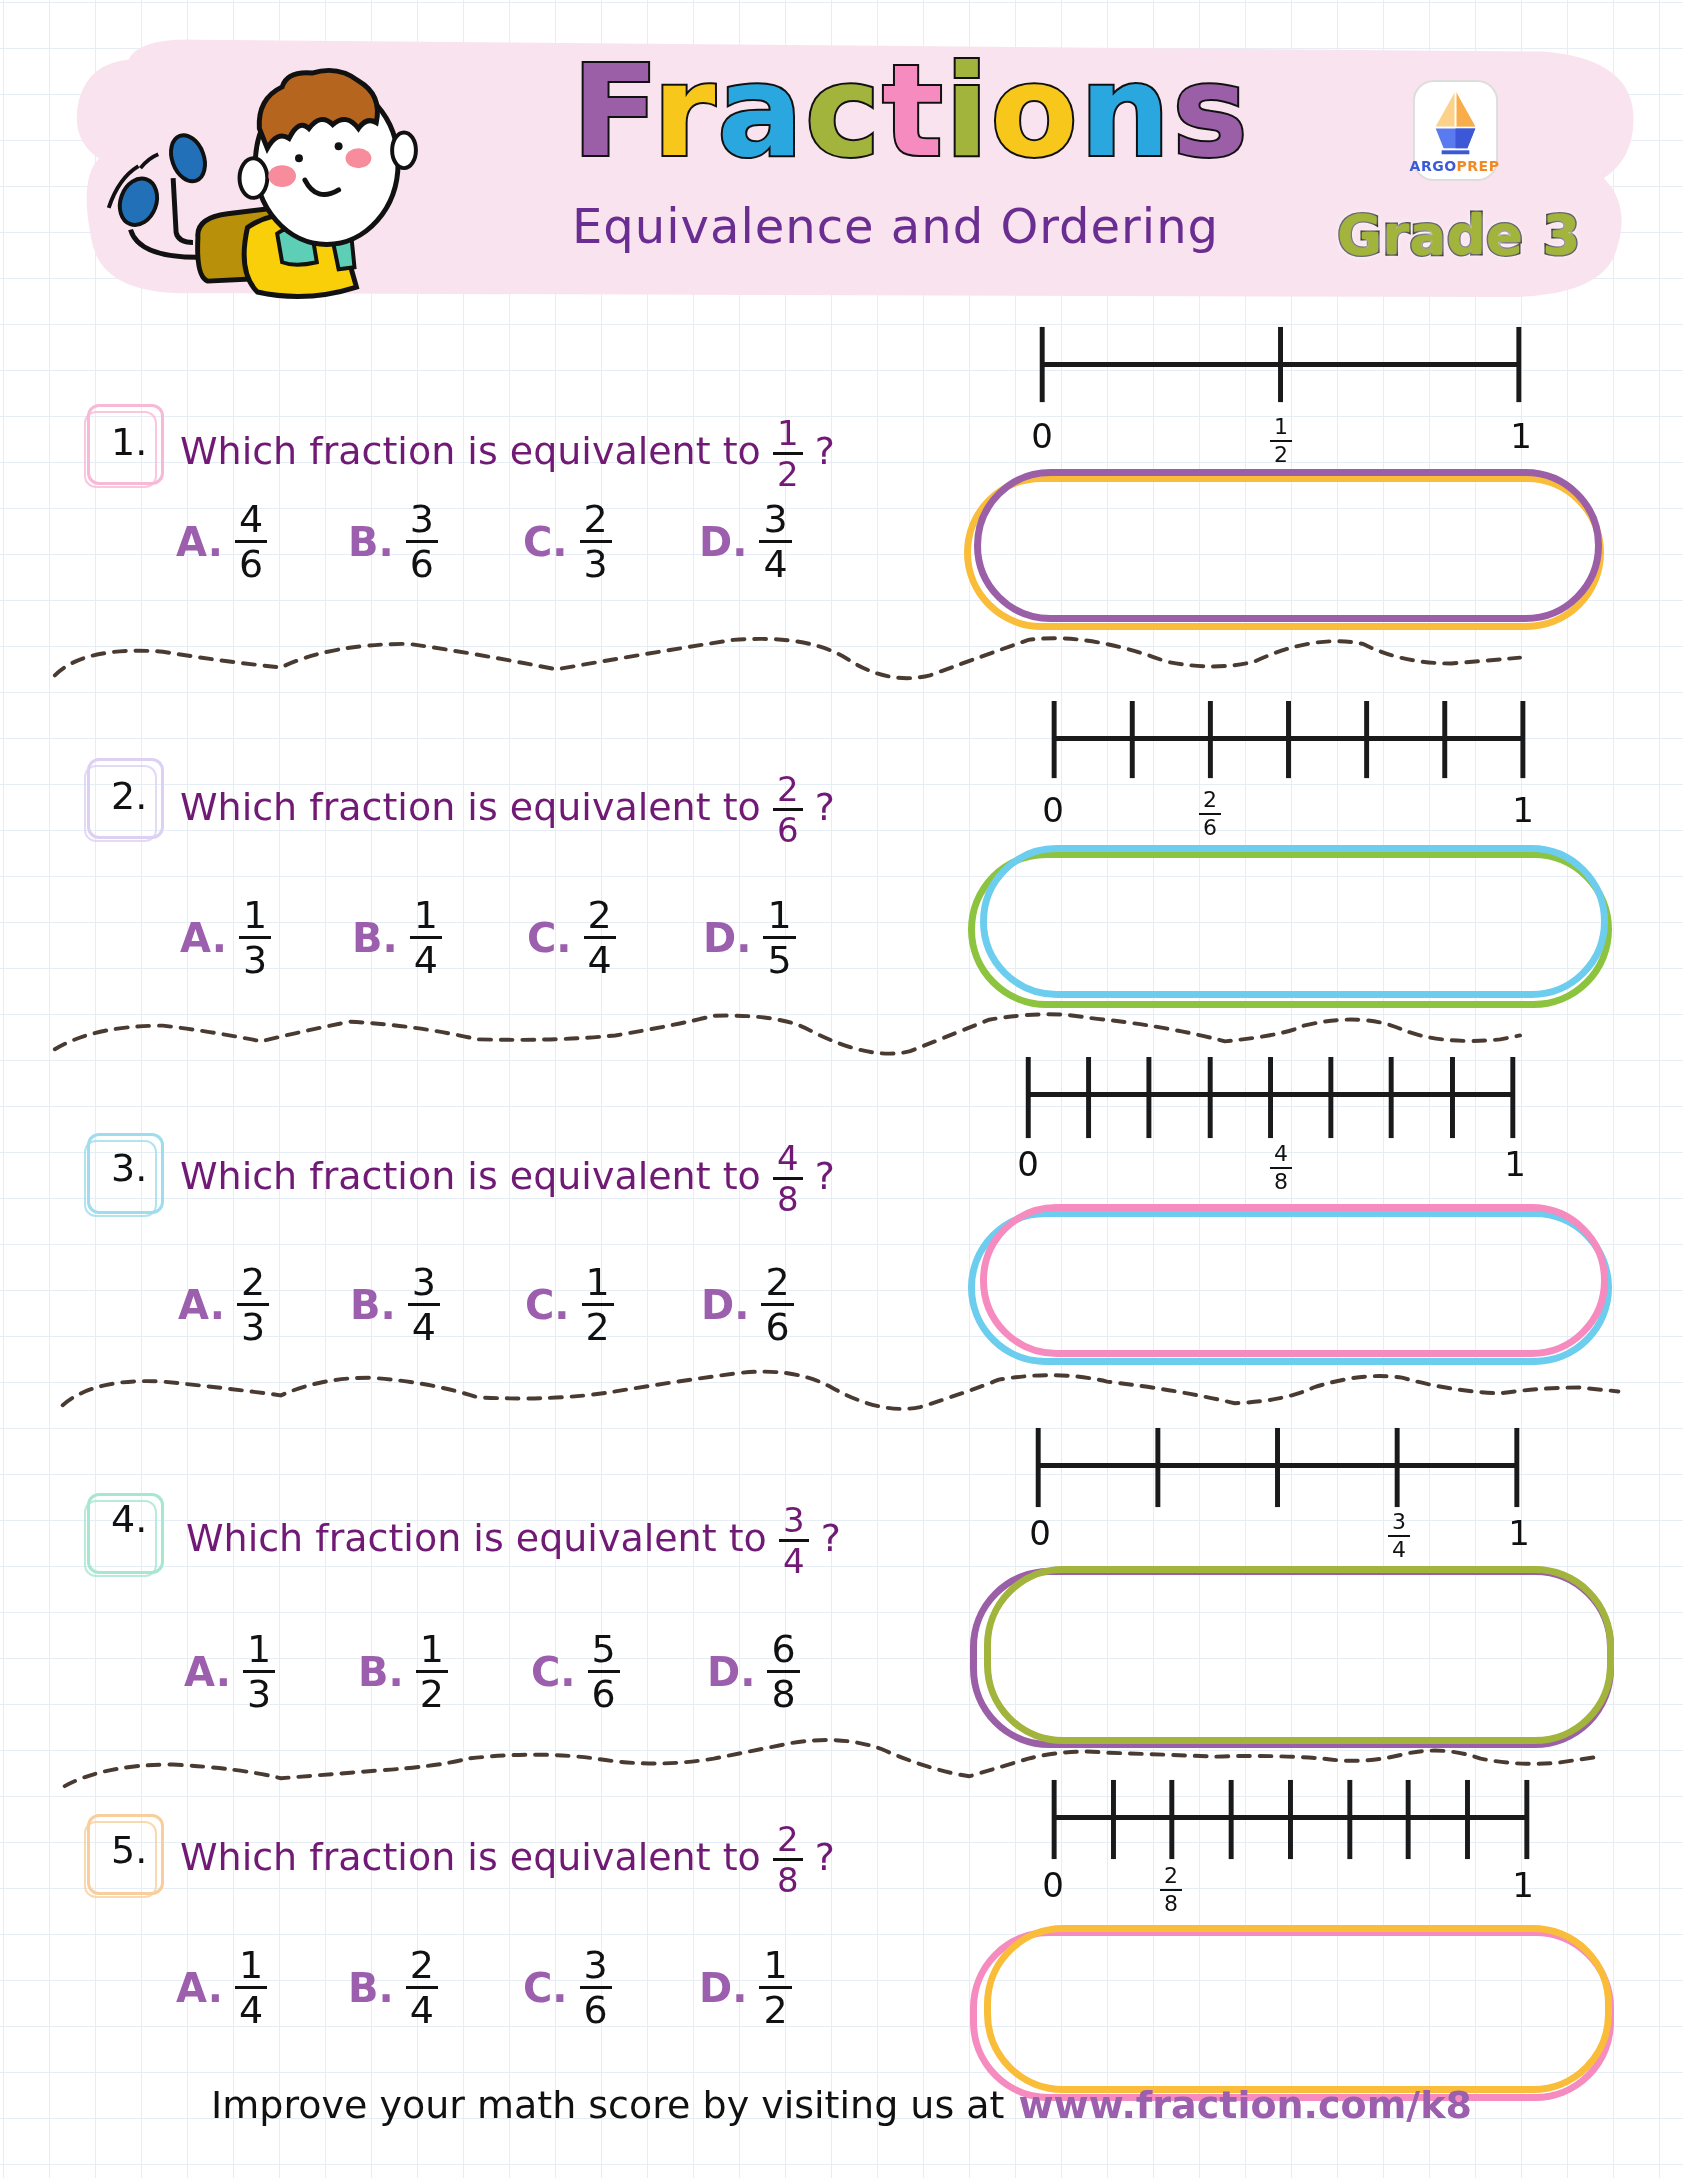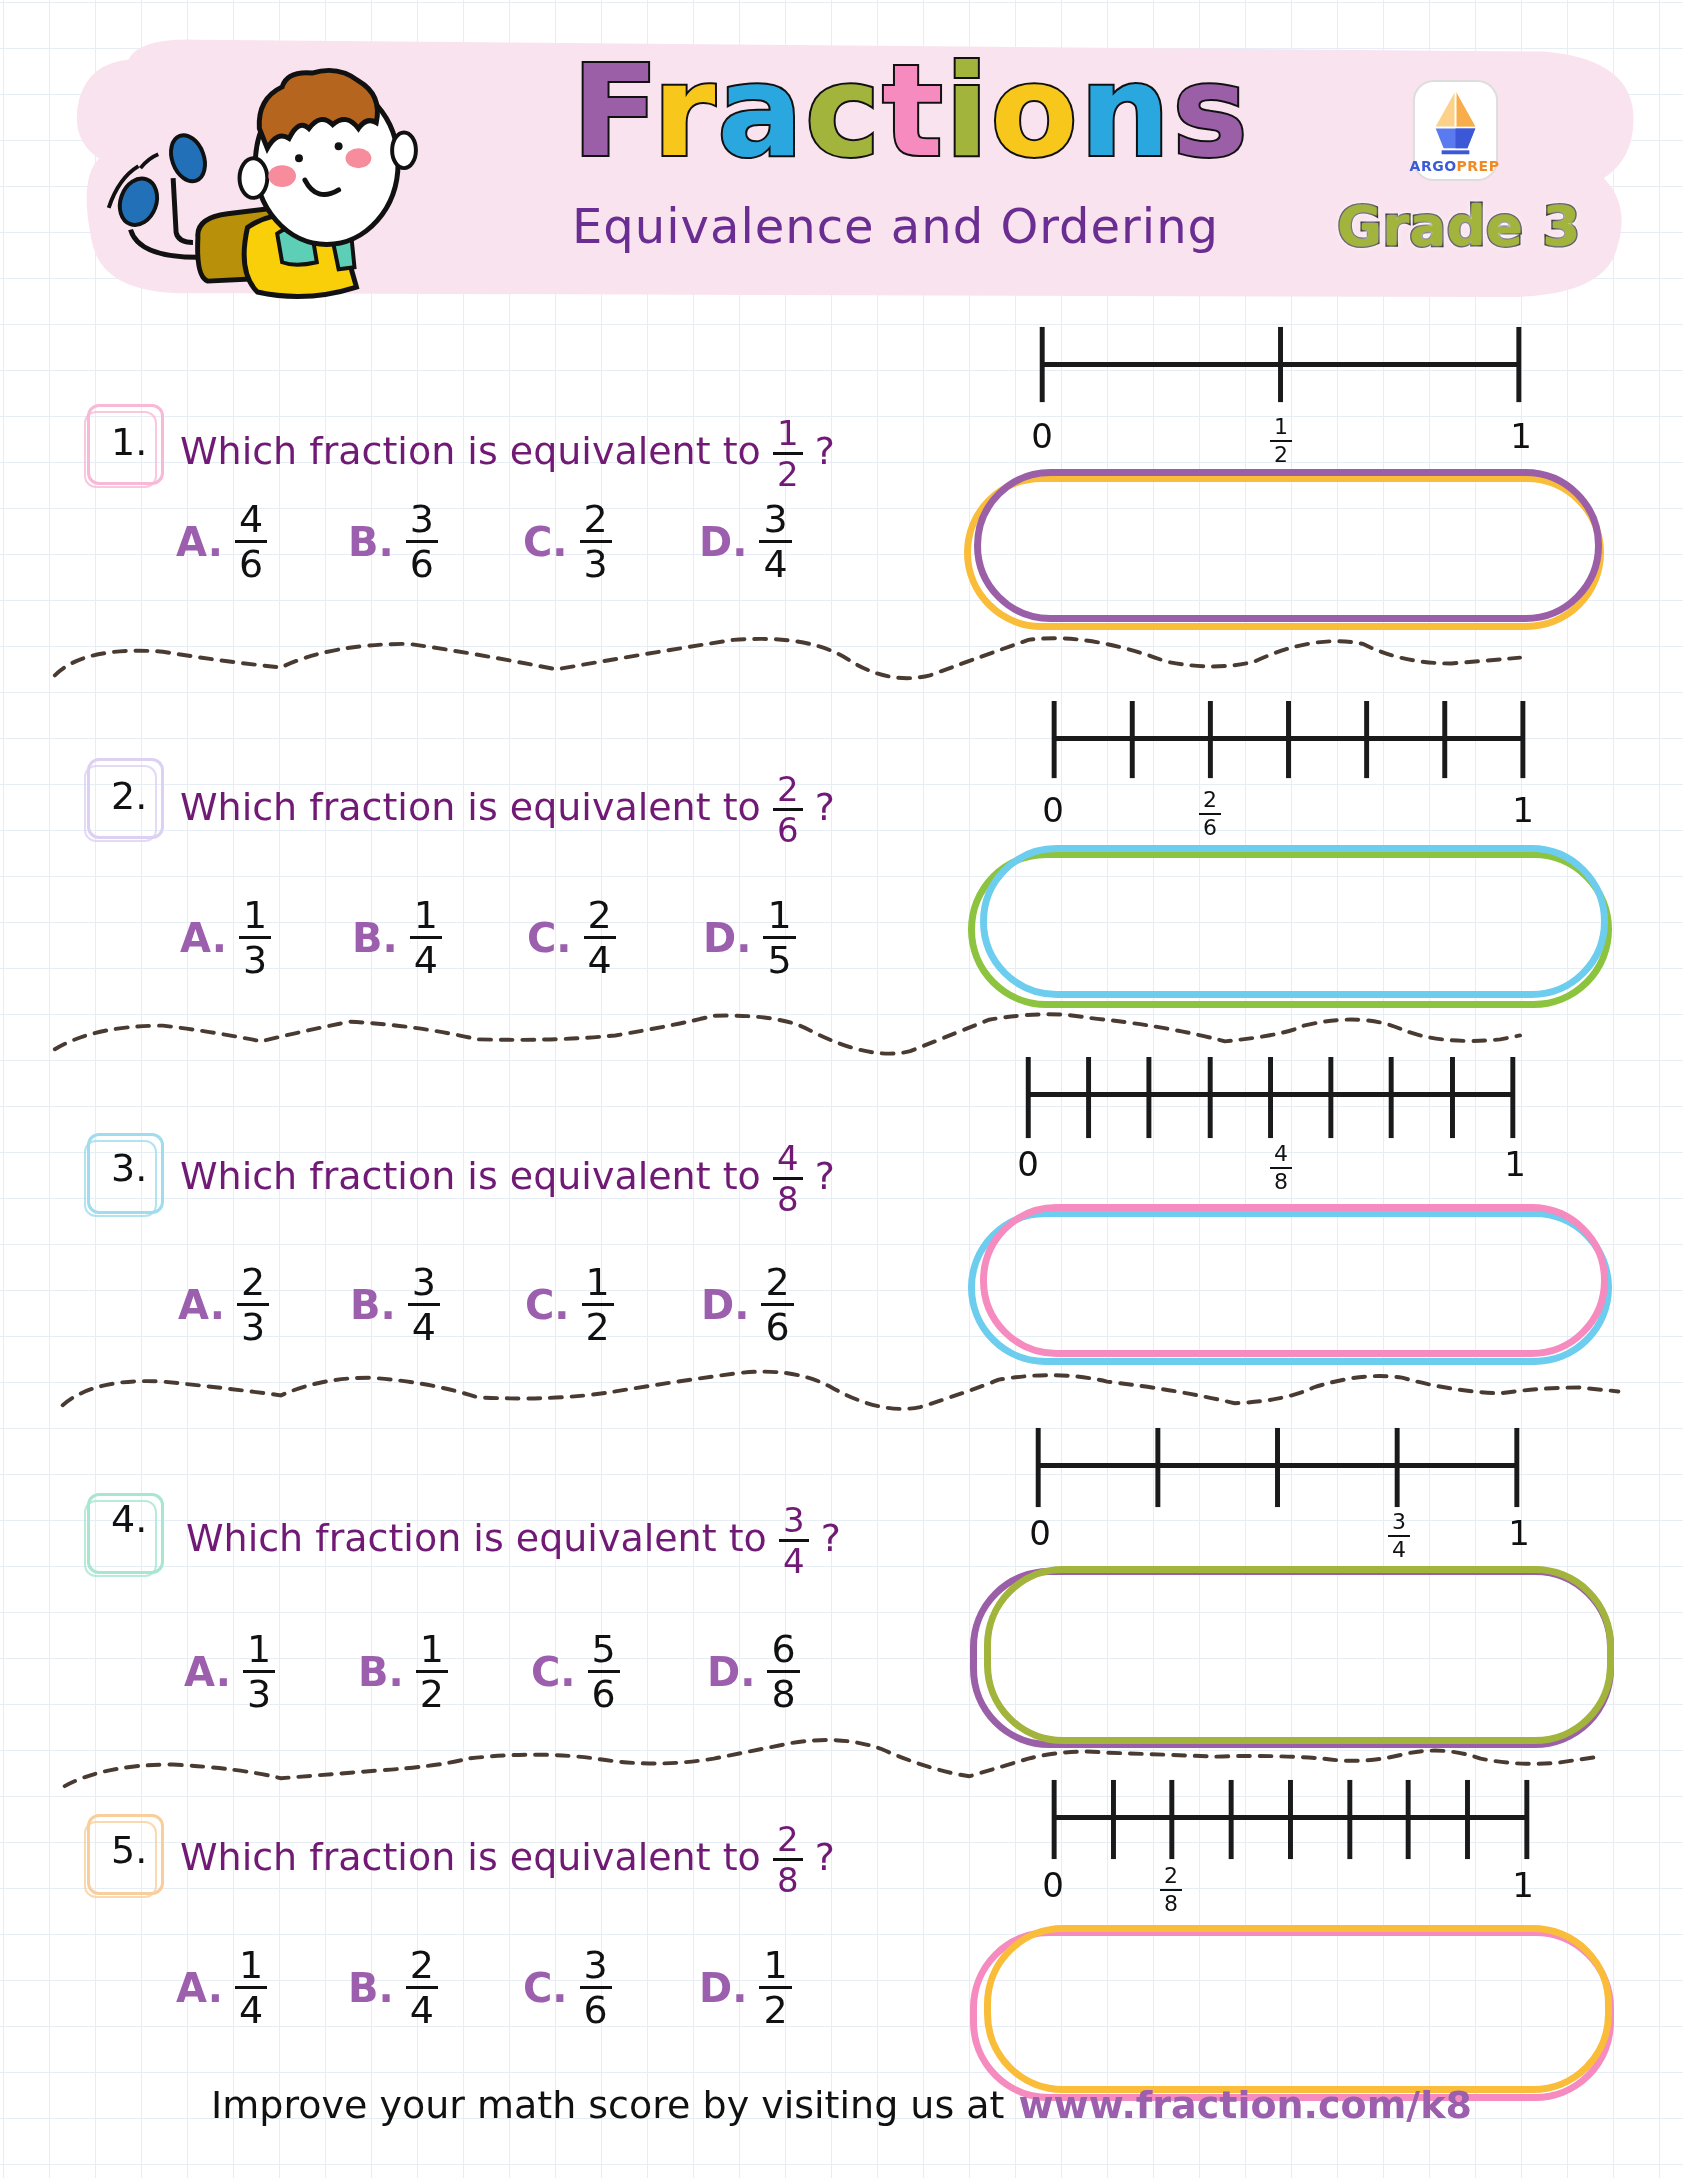--- a/index.html
+++ b/index.html
@@ -26,21 +26,21 @@
   .title span {
     -webkit-text-stroke: 4px #111;
     paint-order: stroke fill;
   }
   .subtitle {
     position: absolute; left: 572px; top: 198px;
     font-family: "DejaVu Sans", sans-serif;
     font-size: 48px; color: #6a2e93; letter-spacing: 1px;
   }
   .grade {
-    position: absolute; left: 1337px; top: 194px;
+    position: absolute; left: 1337px; top: 203px;
     font-family: "DejaVu Sans", sans-serif; font-weight: bold;
     font-size: 55px; color: #a2b43c;
     -webkit-text-stroke: 3px #111; paint-order: stroke fill;
     text-shadow: 0 0 6px #fff;
   }
   .logo { position: absolute; left: 1406px; top: 77px; width: 99px; height: 109px; }
   .logo-text {
     position: absolute; left: 1402px; top: 158px; width: 105px;
     text-align: center; font-size: 14px; font-weight: bold; letter-spacing: 0.5px;
   }

